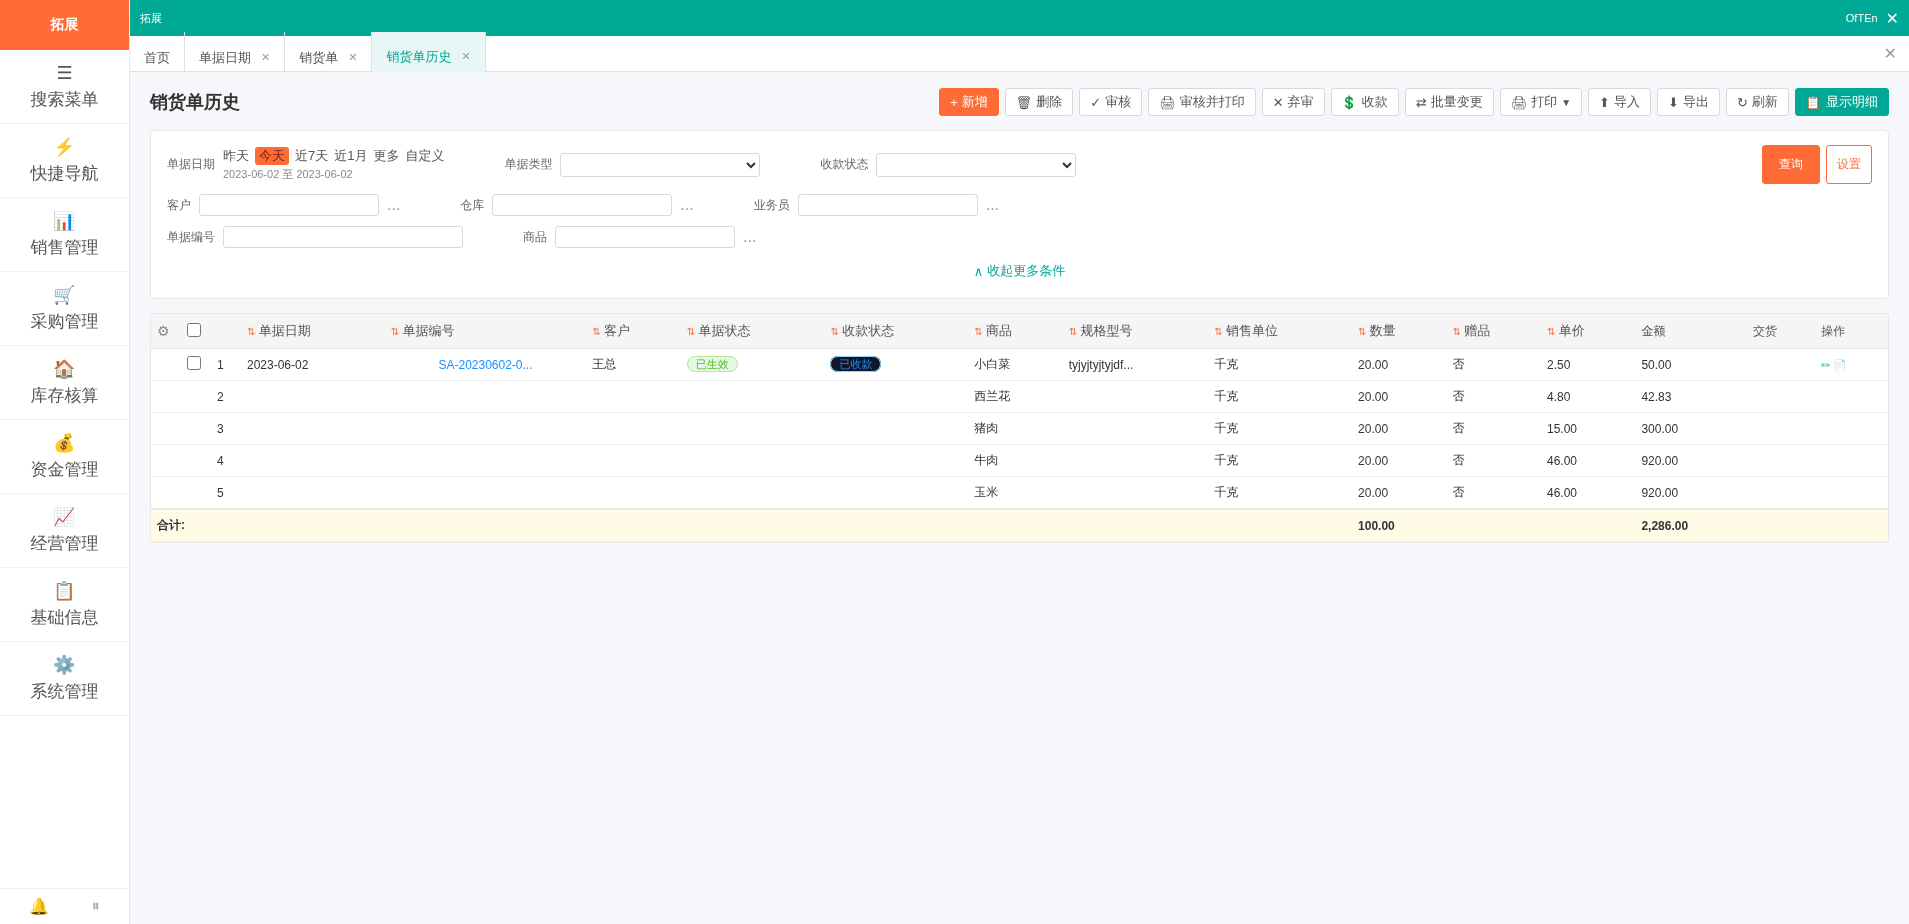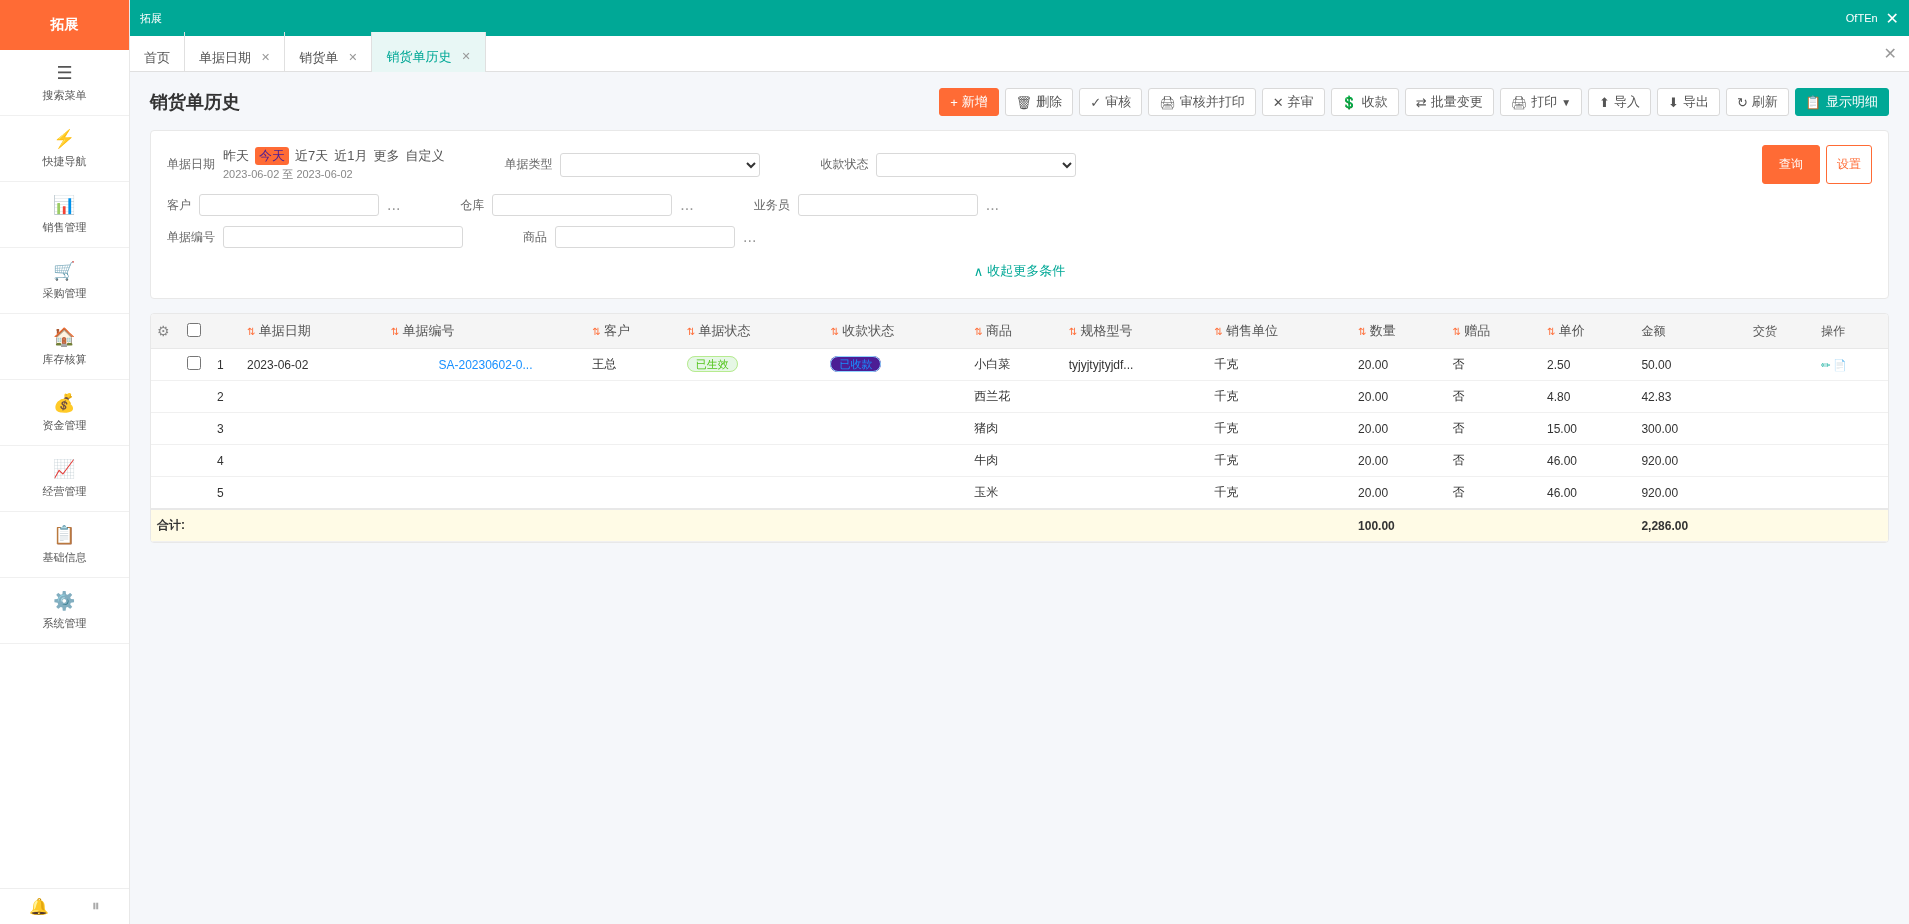--- a/index.html
+++ b/index.html
@@ -3,21 +3,21 @@
   <meta charset="utf-8">
   <style>
     * { box-sizing: border-box; margin: 0; padding: 0; font-family: 'Microsoft YaHei', Arial, sans-serif; font-size: 13px; }
     body { display: flex; height: 924px; overflow: hidden; background: #f5f5f5; }
 
     
     .sidebar { width: 130px; background: #fff; border-right: 1px solid #e8e8e8; display: flex; flex-direction: column; flex-shrink: 0; }
     .sidebar-logo { height: 50px; background: #ff6b35; display: flex; align-items: center; justify-content: center; color: #fff; font-size: 14px; font-weight: bold; }
     .sidebar-item { display: flex; flex-direction: column; align-items: center; padding: 12px 8px; cursor: pointer; color: #555; border-bottom: 1px solid #f0f0f0; gap: 4px; }
     .sidebar-item .icon { font-size: 18px; }
-    .sidebar-item .label { font-size: 11px; }
+    .sidebar-item .label { font-size: 17px; }
     .sidebar-footer { margin-top: auto; padding: 8px; display: flex; justify-content: space-around; border-top: 1px solid #eee; }
 
     
     .main { flex: 1; display: flex; flex-direction: column; overflow: hidden; }
 
     
     .tab-bar { height: 36px; background: #fff; border-bottom: 1px solid #e0e0e0; display: flex; align-items: center; padding-left: 0; }
     .tab-item { height: 52px; padding: 8px 14px; display: flex; align-items: center; cursor: pointer; border-right: 1px solid #e0e0e0; color: #555; font-size: 13px; gap: 6px; white-space: nowrap; margin-top: 8px; }
     .tab-item.active { background: #e8f7f5; color: #00a896; border-bottom: 2px solid #00a896; }
     .tab-close { font-size: 11px; color: #999; cursor: pointer; margin-left: 4px; }
@@ -37,35 +37,35 @@
     
     .filter-panel { background: #fff; border-radius: 4px; padding: 14px 16px; margin-bottom: 14px; border: 1px solid #e8e8e8; }
     .filter-row { display: flex; align-items: center; gap: 20px; margin-bottom: 10px; flex-wrap: wrap; }
     .filter-row:last-child { margin-bottom: 0; }
     .filter-field { display: flex; align-items: center; gap: 8px; }
     .filter-label { color: #666; white-space: nowrap; font-size: 12px; }
     .filter-input { border: 1px solid #d9d9d9; border-radius: 3px; padding: 3px 8px; color: #333; font-size: 12px; width: 180px; outline: none; }
     .filter-select { border: 1px solid #d9d9d9; border-radius: 3px; padding: 3px 8px; color: #333; font-size: 12px; width: 180px; background: #fff; }
     .date-shortcuts { display: flex; gap: 6px; font-size: 12px; color: #555; }
     .date-shortcut { cursor: pointer; }
-    .date-shortcut.active { background: #ff6b35; color: #4c1d95; padding: 0 4px; border-radius: 3px; }
+    .date-shortcut.active { background: #ff6b35; color: #7f1d1d; padding: 0 4px; border-radius: 3px; }
     .date-range { font-size: 11px; color: #888; margin-top: 2px; }
     .filter-more { display: flex; align-items: center; justify-content: center; padding: 4px; color: #00a896; cursor: pointer; font-size: 12px; gap: 4px; }
     .filter-dots { color: #999; font-size: 16px; cursor: pointer; }
 
     
     .table-wrap { background: #fff; border-radius: 4px; border: 1px solid #e8e8e8; overflow: hidden; }
     table { width: 100%; border-collapse: collapse; }
     thead tr { background: #f5f5f5; }
     th { padding: 8px 6px; text-align: left; color: #555; font-weight: normal; border-bottom: 1px solid #e8e8e8; white-space: nowrap; font-size: 12px; }
     th .sort-icon { color: #ff6b35; font-size: 10px; }
     td { padding: 7px 6px; border-bottom: 1px solid #f0f0f0; color: #333; font-size: 12px; white-space: nowrap; }
     .badge { padding: 1px 8px; border-radius: 10px; font-size: 11px; }
     .badge-green { background: #e6f7e6; color: #52c41a; border: 1px solid #b7eb8f; }
-    .badge-blue { background: #4c1d95; color: #1890ff; border: 1px solid #91d5ff; }
+    .badge-blue { background: #0f172a; color: #1890ff; border: 1px solid #91d5ff; }
     .action-btn { color: #00a896; cursor: pointer; font-size: 11px; }
 
     
     .summary-row { background: #fffbe6; }
     .summary-row td { font-weight: bold; border-top: 2px solid #e8e8e8; }
 
     
     .pagination { display: flex; align-items: center; justify-content: flex-end; padding: 10px 16px; background: #fff; border-top: 1px solid #e8e8e8; gap: 8px; font-size: 12px; color: #555; }
     .page-btn { border: 1px solid #d9d9d9; background: #fff; padding: 2px 7px; border-radius: 3px; cursor: pointer; font-size: 12px; }
     .page-input { border: 1px solid #d9d9d9; border-radius: 3px; width: 36px; text-align: center; padding: 2px 4px; }

